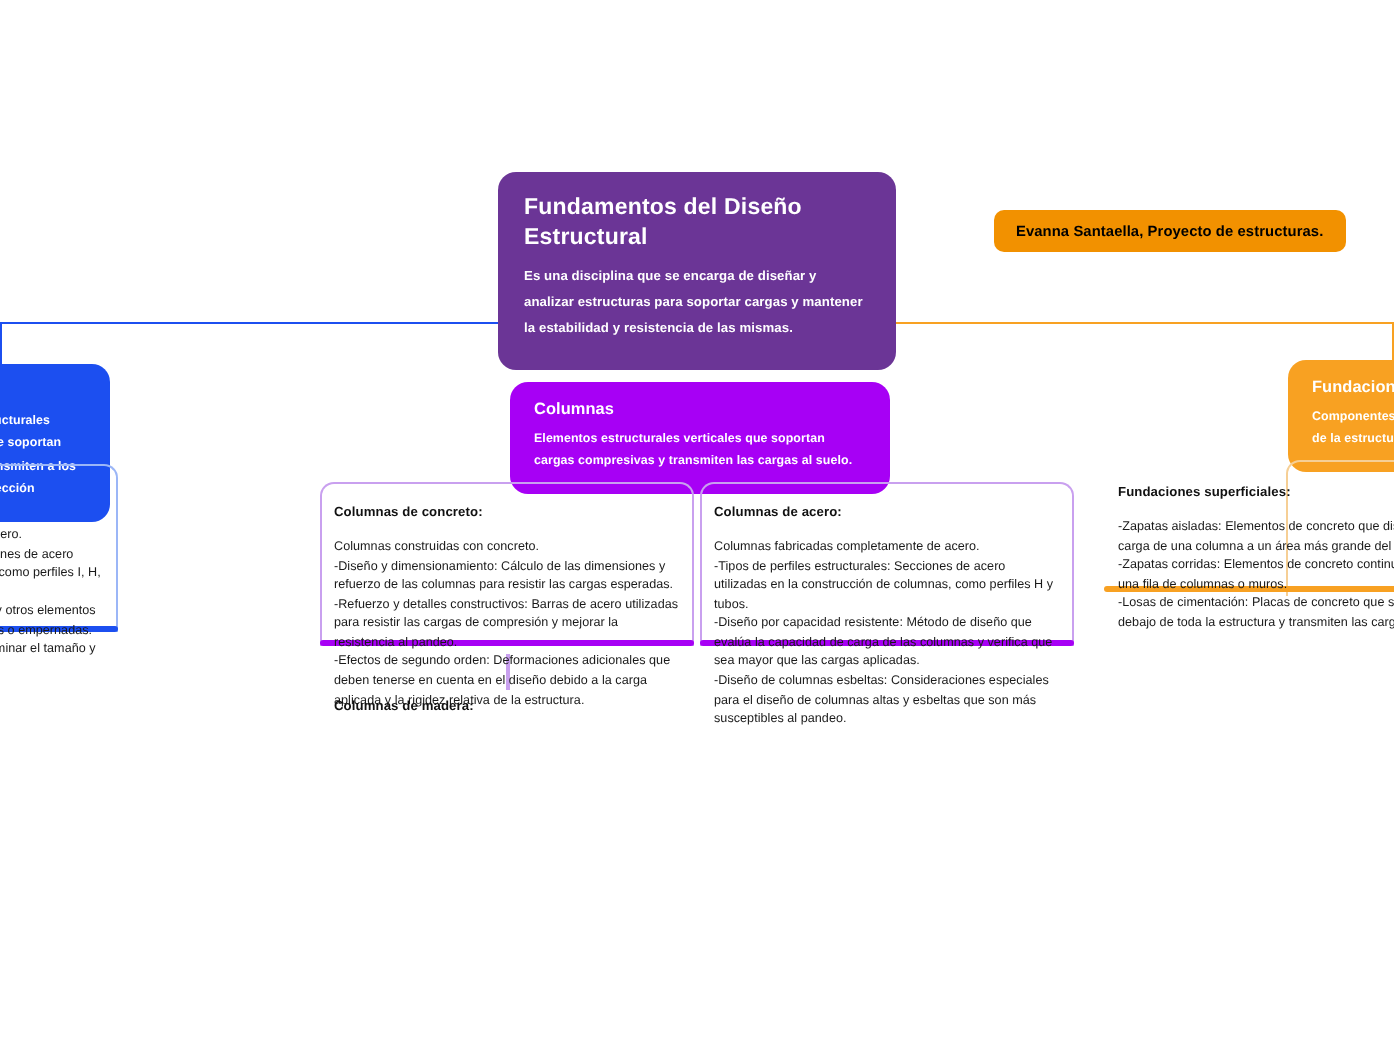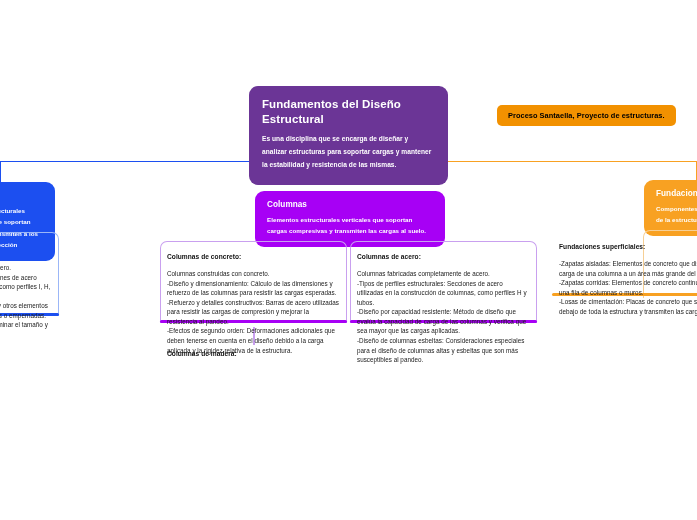--- a/index.html
+++ b/index.html
@@ -177,21 +177,21 @@
 
   <div class="line" style="left:348px; top:221px; width:1.6px; height:20px; background:#c9a0ef;"></div>
 
   <div class="line" style="left:253px; top:327px; width:1.6px; height:18px; background:#c9a0ef;"></div>
 
   <div class="root-node">
     <div class="root-title">Fundamentos del Diseño Estructural</div>
     <div class="root-desc">Es una disciplina que se encarga de diseñar y analizar estructuras para soportar cargas y mantener la estabilidad y resistencia de las mismas.</div>
   </div>
 
-  <div class="author-badge">Proceso Santaella, Proyecto de estructuras.</div>
+  <div class="author-badge">Evanna Santaella, Proyecto de estructuras.</div>
 
   <div class="branch-node node-vigas">
     <div class="branch-title">Vigas</div>
     <div class="branch-desc">Elementos estructurales horizontales que soportan cargas y las transmiten a los elementos de sección</div>
   </div>
 
   <div class="branch-node node-columnas">
     <div class="branch-title">Columnas</div>
     <div class="branch-desc">Elementos estructurales verticales que soportan cargas compresivas y transmiten las cargas al suelo.</div>
   </div>

